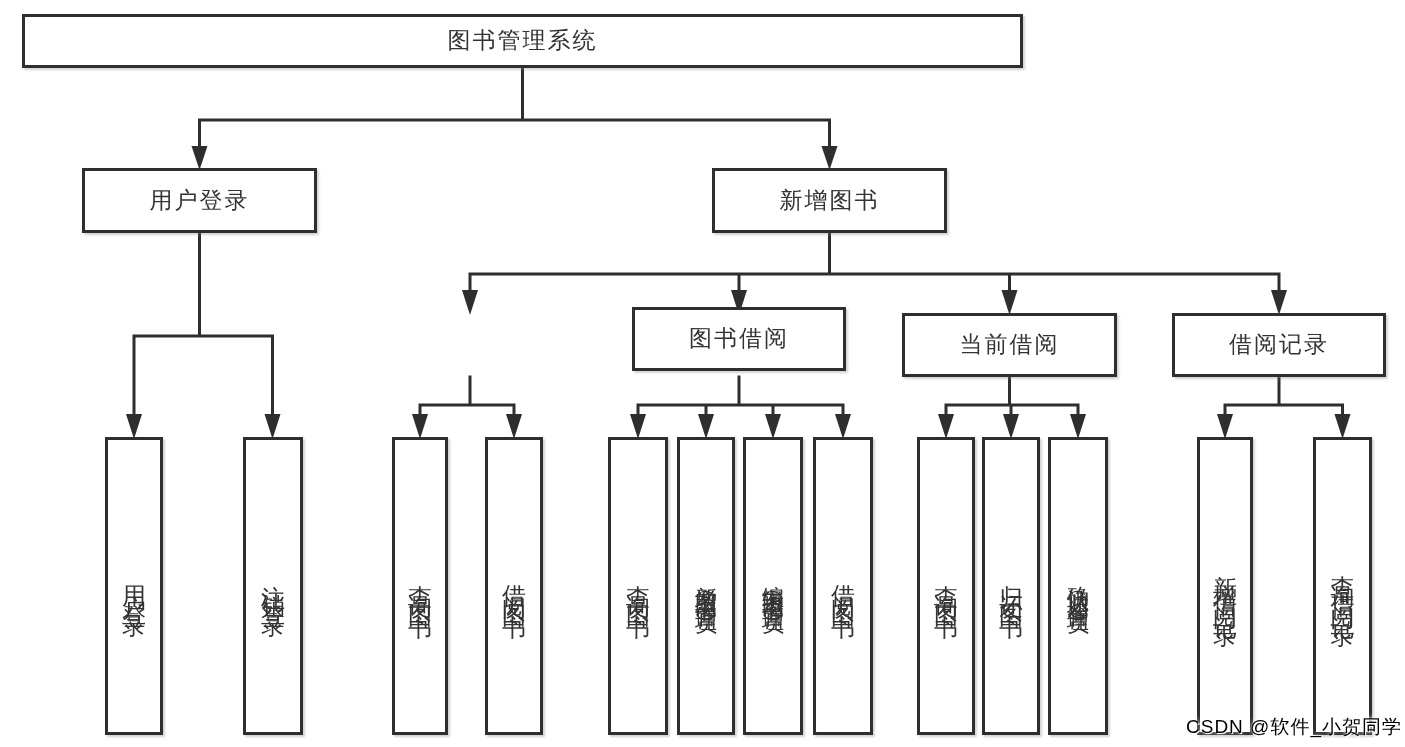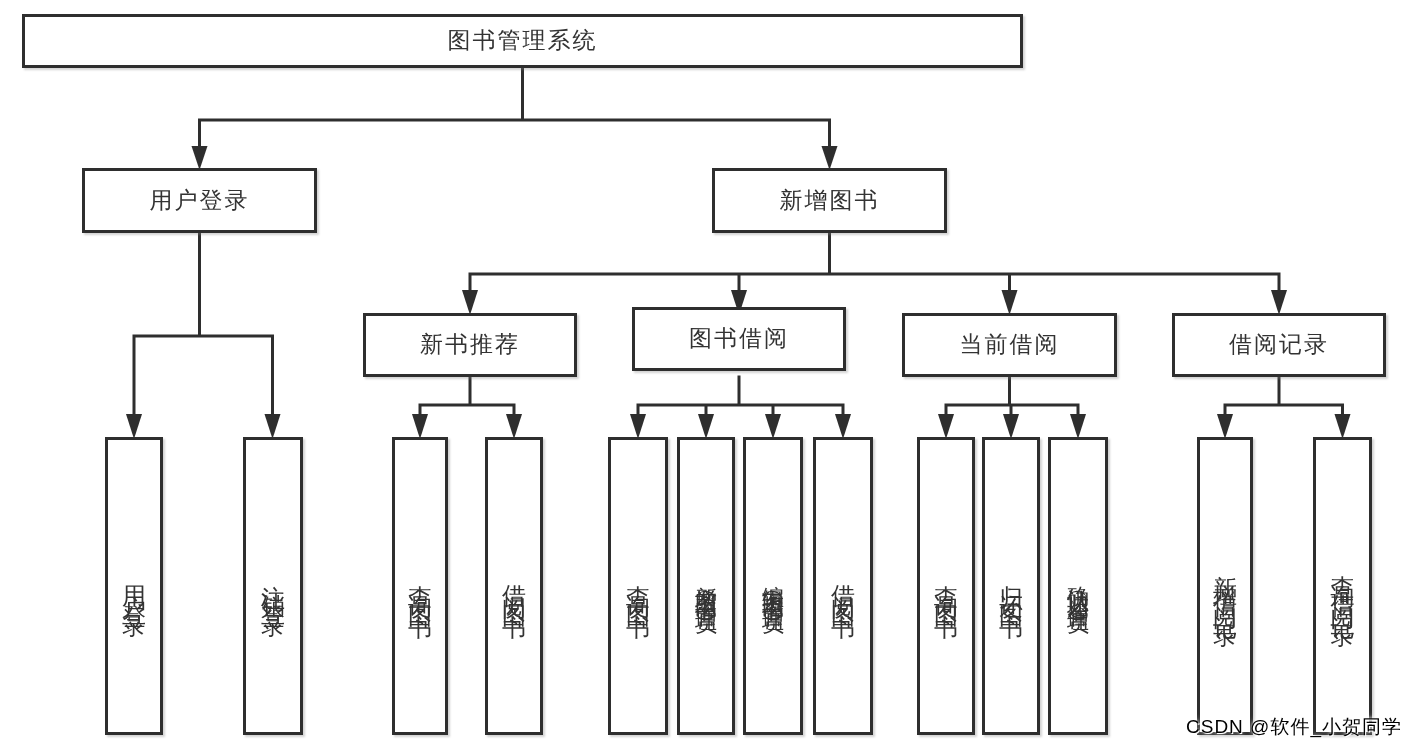--- a/index.html
+++ b/index.html
@@ -99,23 +99,20 @@
     <span class="label">图书管理系统</span>
   </div>
 
   <div class="node" style="left:82px;top:168px;width:235px;height:65px">
     <span class="label">用户登录</span>
   </div>
   <div class="node" style="left:712px;top:168px;width:235px;height:65px">
     <span class="label">新增图书</span>
   </div>
 
-  <div class="node" style="left:363px;top:313px;width:214px;height:64px">
-    <span class="label">新书推荐</span>
-  </div>
   <div class="node" style="left:632px;top:307px;width:214px;height:64px">
     <span class="label">图书借阅</span>
   </div>
   <div class="node" style="left:902px;top:313px;width:215px;height:64px">
     <span class="label">当前借阅</span>
   </div>
   <div class="node" style="left:1172px;top:313px;width:214px;height:64px">
     <span class="label">借阅记录</span>
   </div>
 

